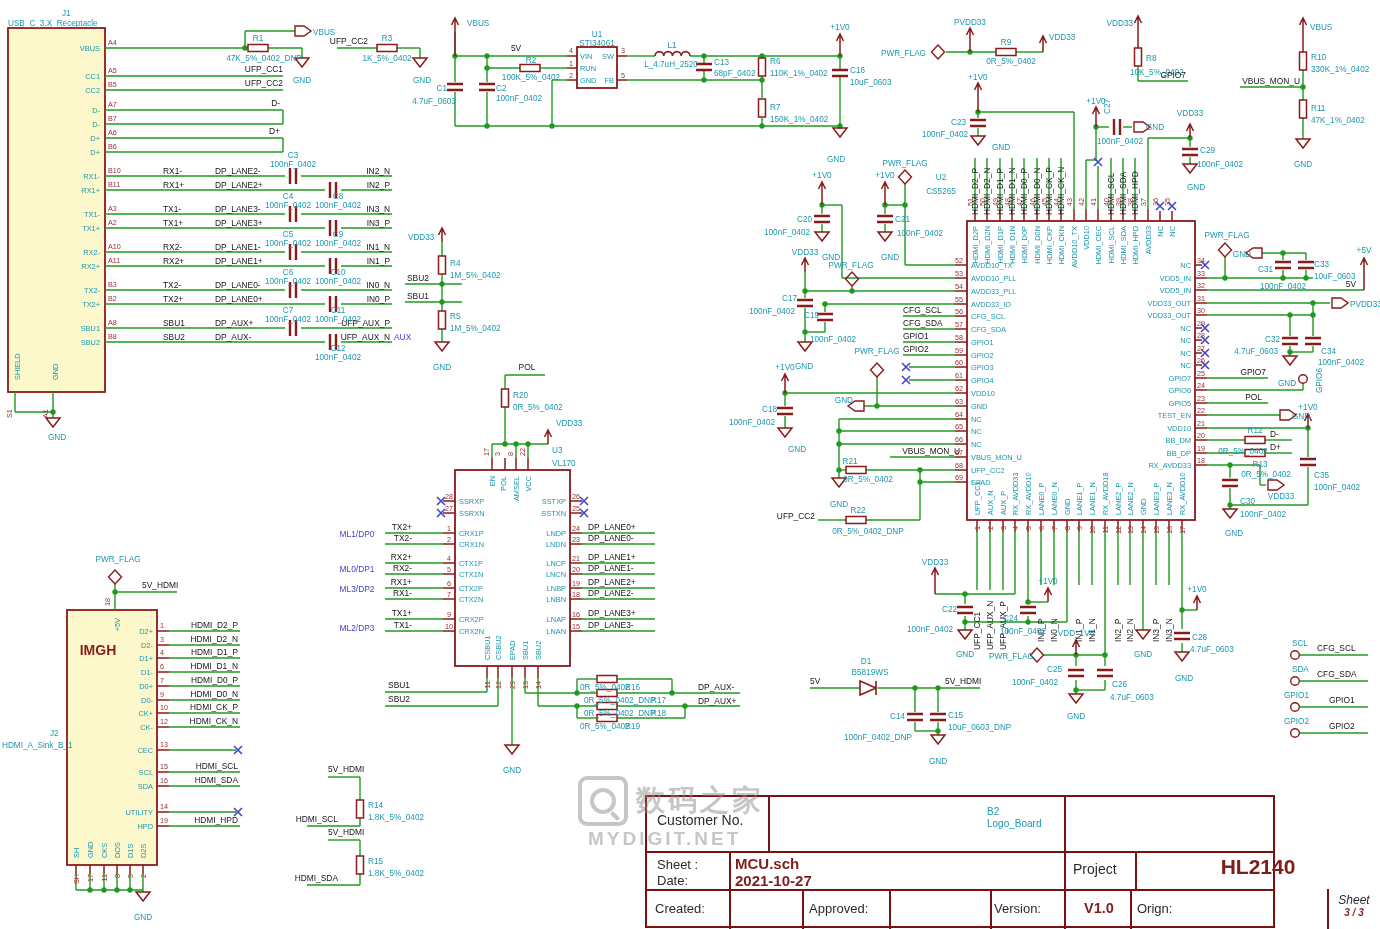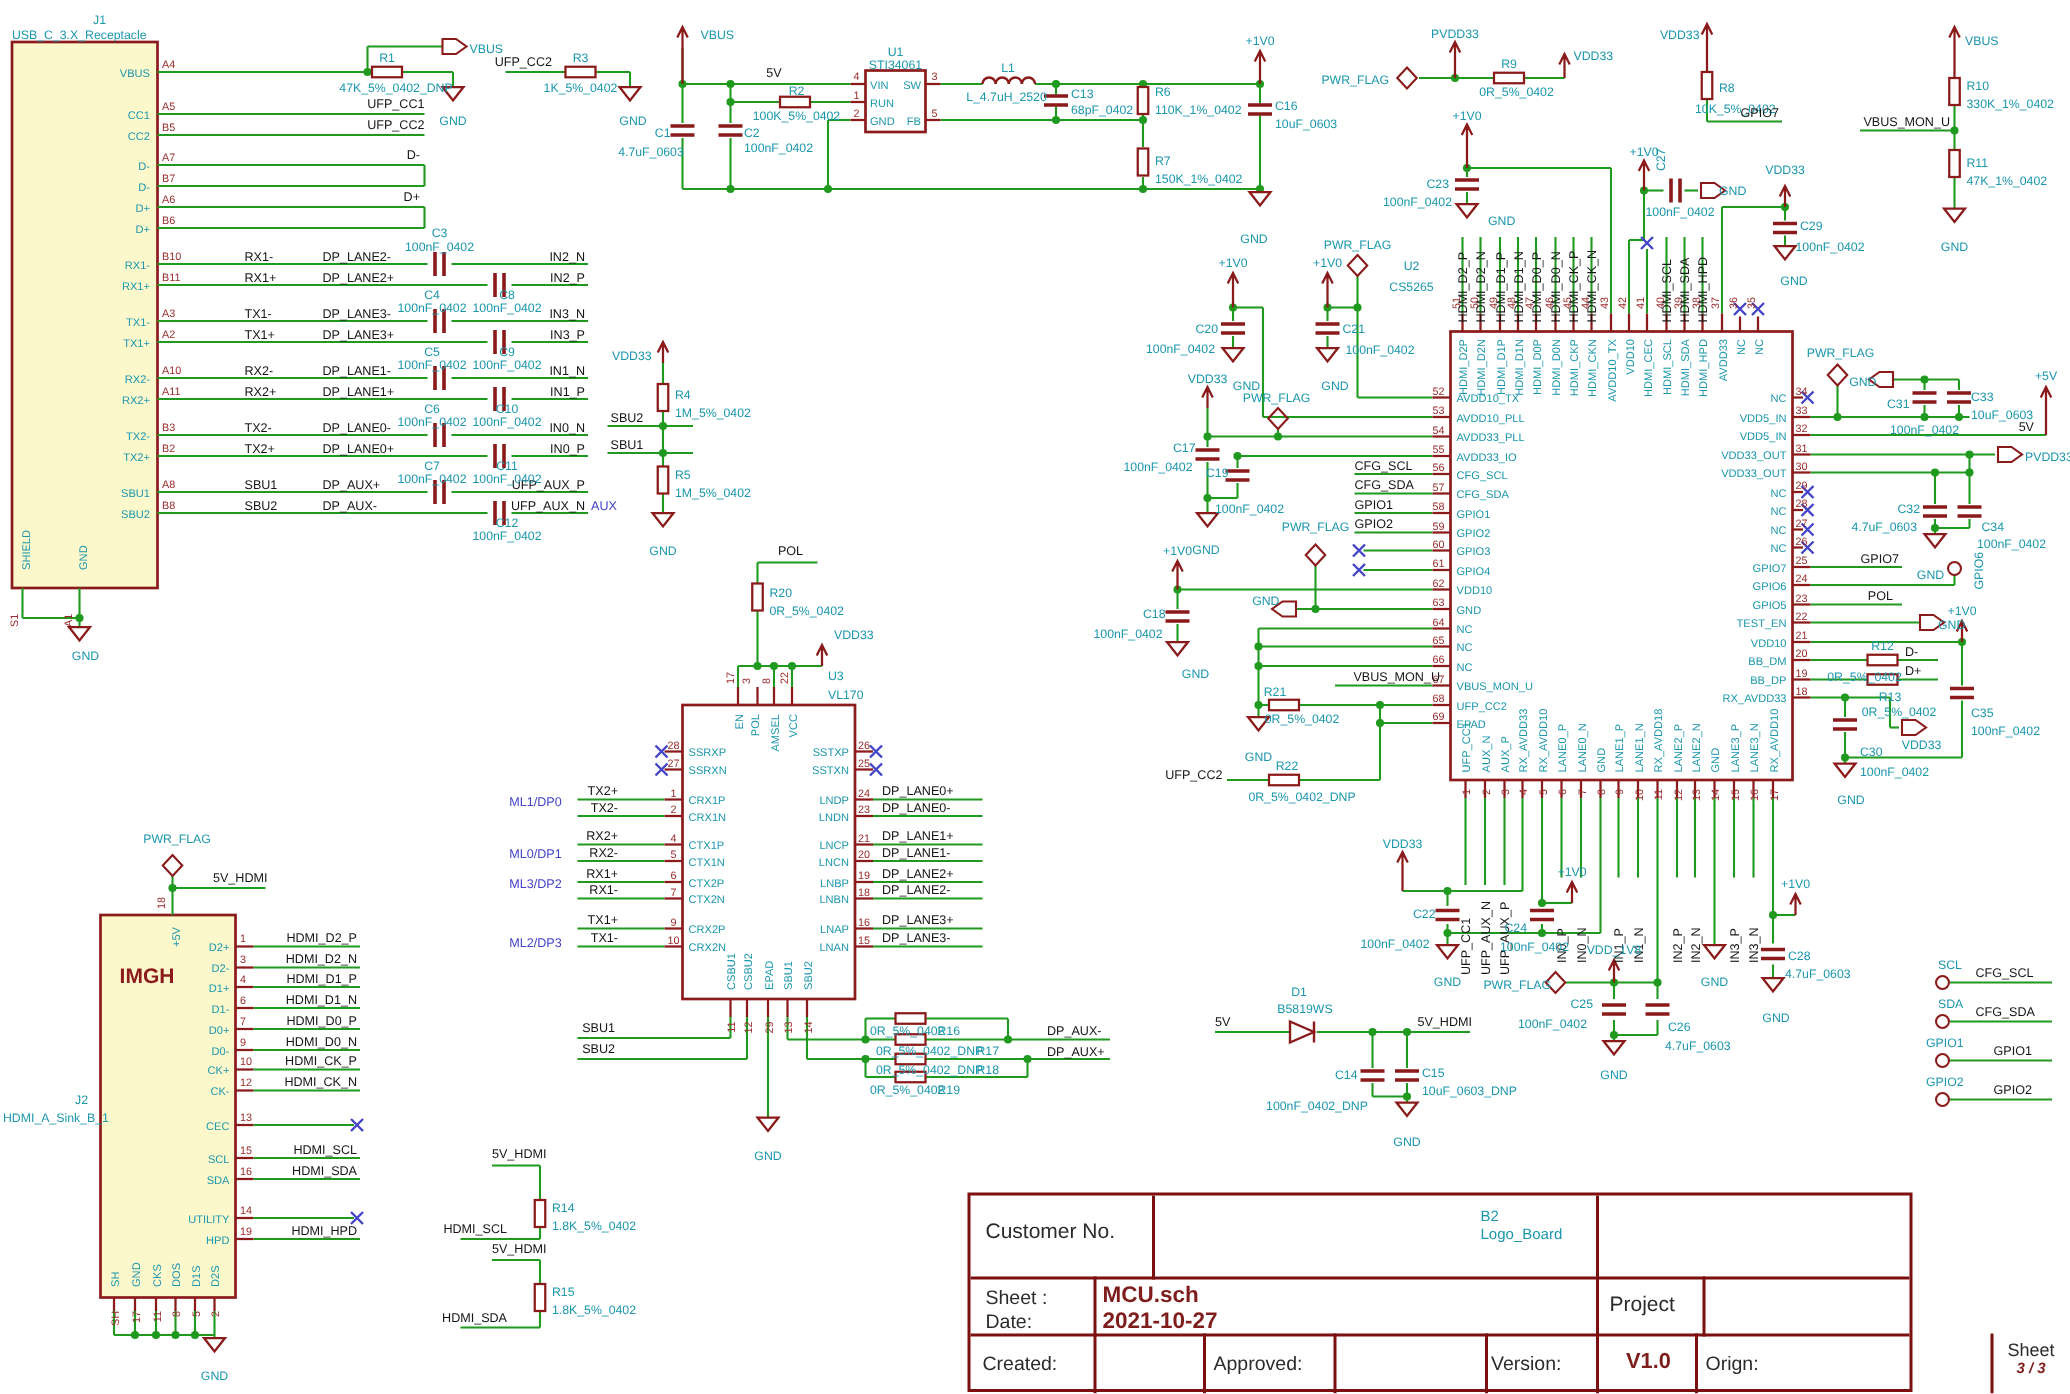--- a/index.html
+++ b/index.html
@@ -1279,22 +1279,30 @@
     <div class="tbl" style="left:483px;top:92px;width:2px;height:41px;"></div>
     <div class="tbl" style="left:680px;top:92px;width:2px;height:41px;"></div>
     <div class="tbt" style="left:10px;top:15px;font-size:14px;">Customer No.</div>
     <div class="tbc" style="left:340px;top:9px;font-size:10px;">B2</div>
     <div class="tbc" style="left:340px;top:21px;font-size:10px;">Logo_Board</div>
     <div class="tbt" style="left:10px;top:60px;font-size:13px;">Sheet :</div>
     <div class="tbt" style="left:10px;top:76px;font-size:13px;">Date:</div>
     <div class="tbv" style="left:88px;top:58px;font-size:15px;">MCU.sch</div>
     <div class="tbv" style="left:88px;top:75px;font-size:15px;">2021-10-27</div>
     <div class="tbt" style="left:426px;top:64px;font-size:14px;">Project</div>
+    <div class="tbv" style="left:490px;top:58px;width:242px;text-align:center;font-size:21px;">HL2140</div>
     <div class="tbt" style="left:8px;top:104px;font-size:13px;">Created:</div>
     <div class="tbt" style="left:162px;top:104px;font-size:13px;">Approved:</div>
     <div class="tbt" style="left:347px;top:104px;font-size:13px;">Version:</div>
     <div class="tbv" style="left:419px;top:103px;width:66px;text-align:center;font-size:14.5px;">V1.0</div>
     <div class="tbt" style="left:490px;top:104px;font-size:13px;">Orign:</div>
-    <div class="tbt" style="left:682px;top:96px;width:50px;text-align:center;font-size:12px;">Sheet</div>
+    <div class="tbt" style="left:682px;top:96px;width:50px;text-align:center;font-size:12px;font-style:italic;">Sheet</div>
     <div class="tbv" style="left:682px;top:110px;width:50px;text-align:center;font-size:10px;font-style:italic;">3 / 3</div>
   </div>
 
+  <div class="wm">
+    <div class="wmrow">
+      <div class="wmicon"></div>
+      <div class="wm1">数码之家</div>
+    </div>
+    <div class="wm2">MYDIGIT.NET</div>
+  </div>
 </div>
 
 </body></html>

